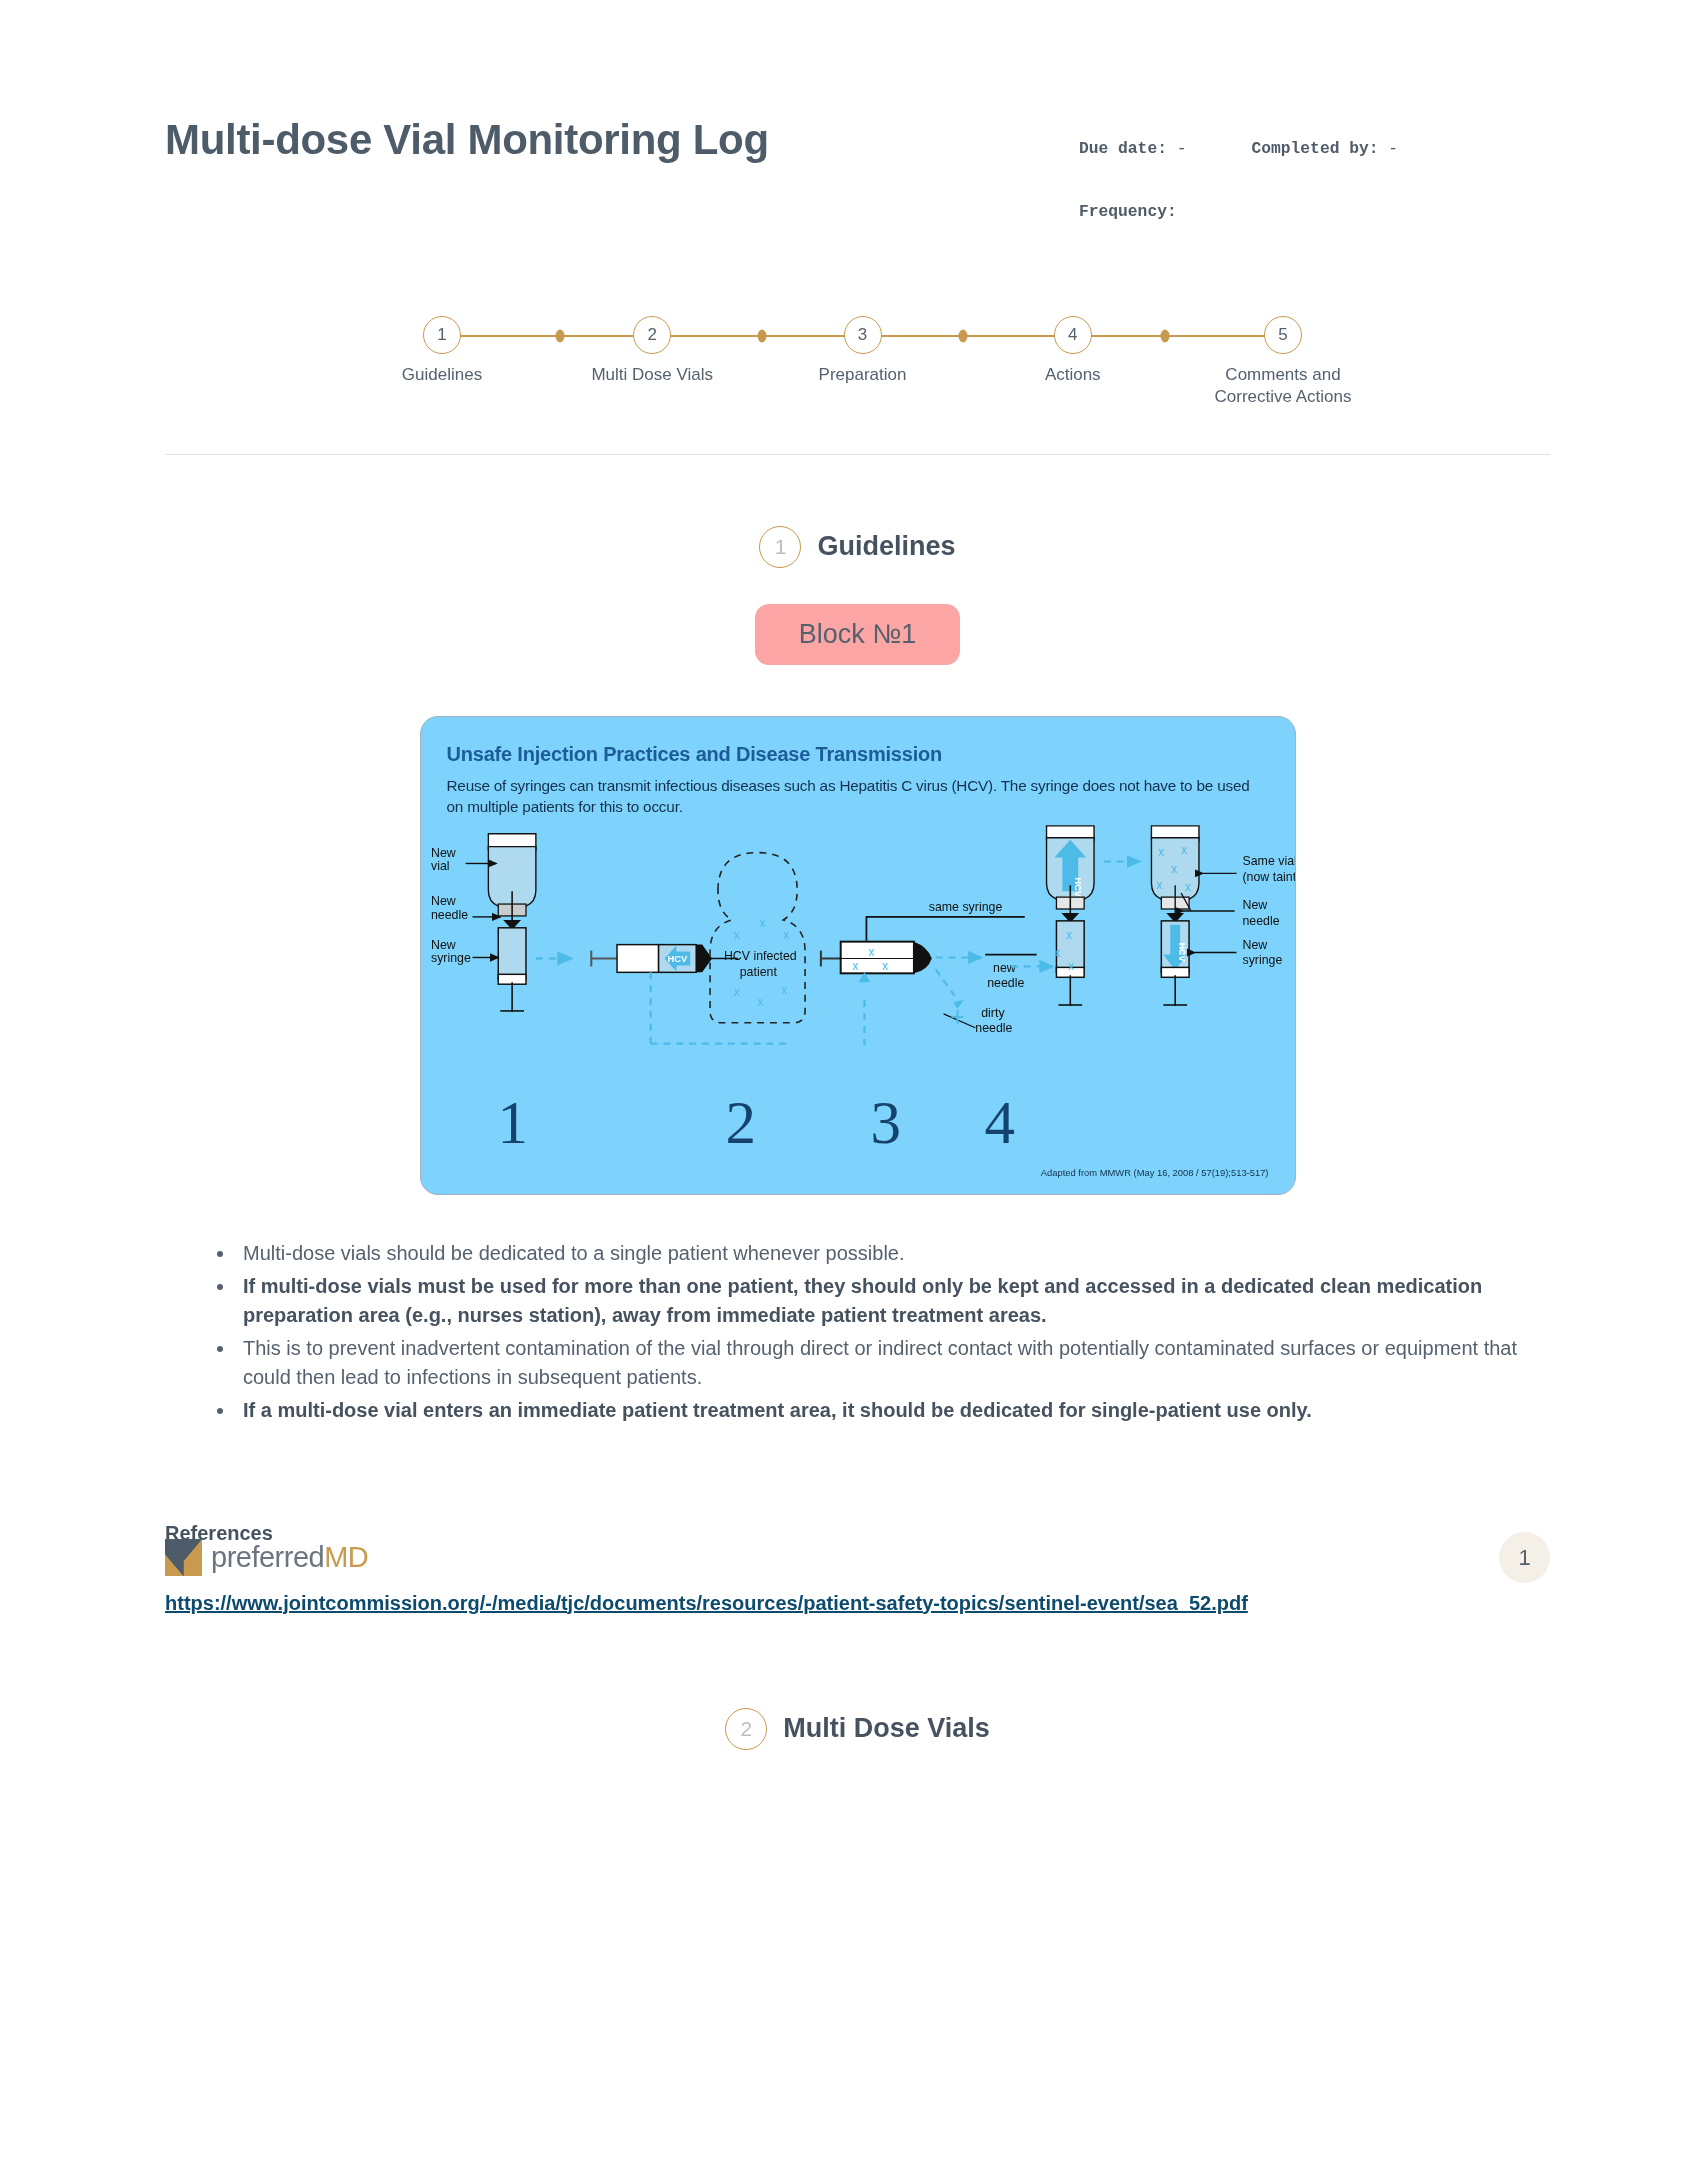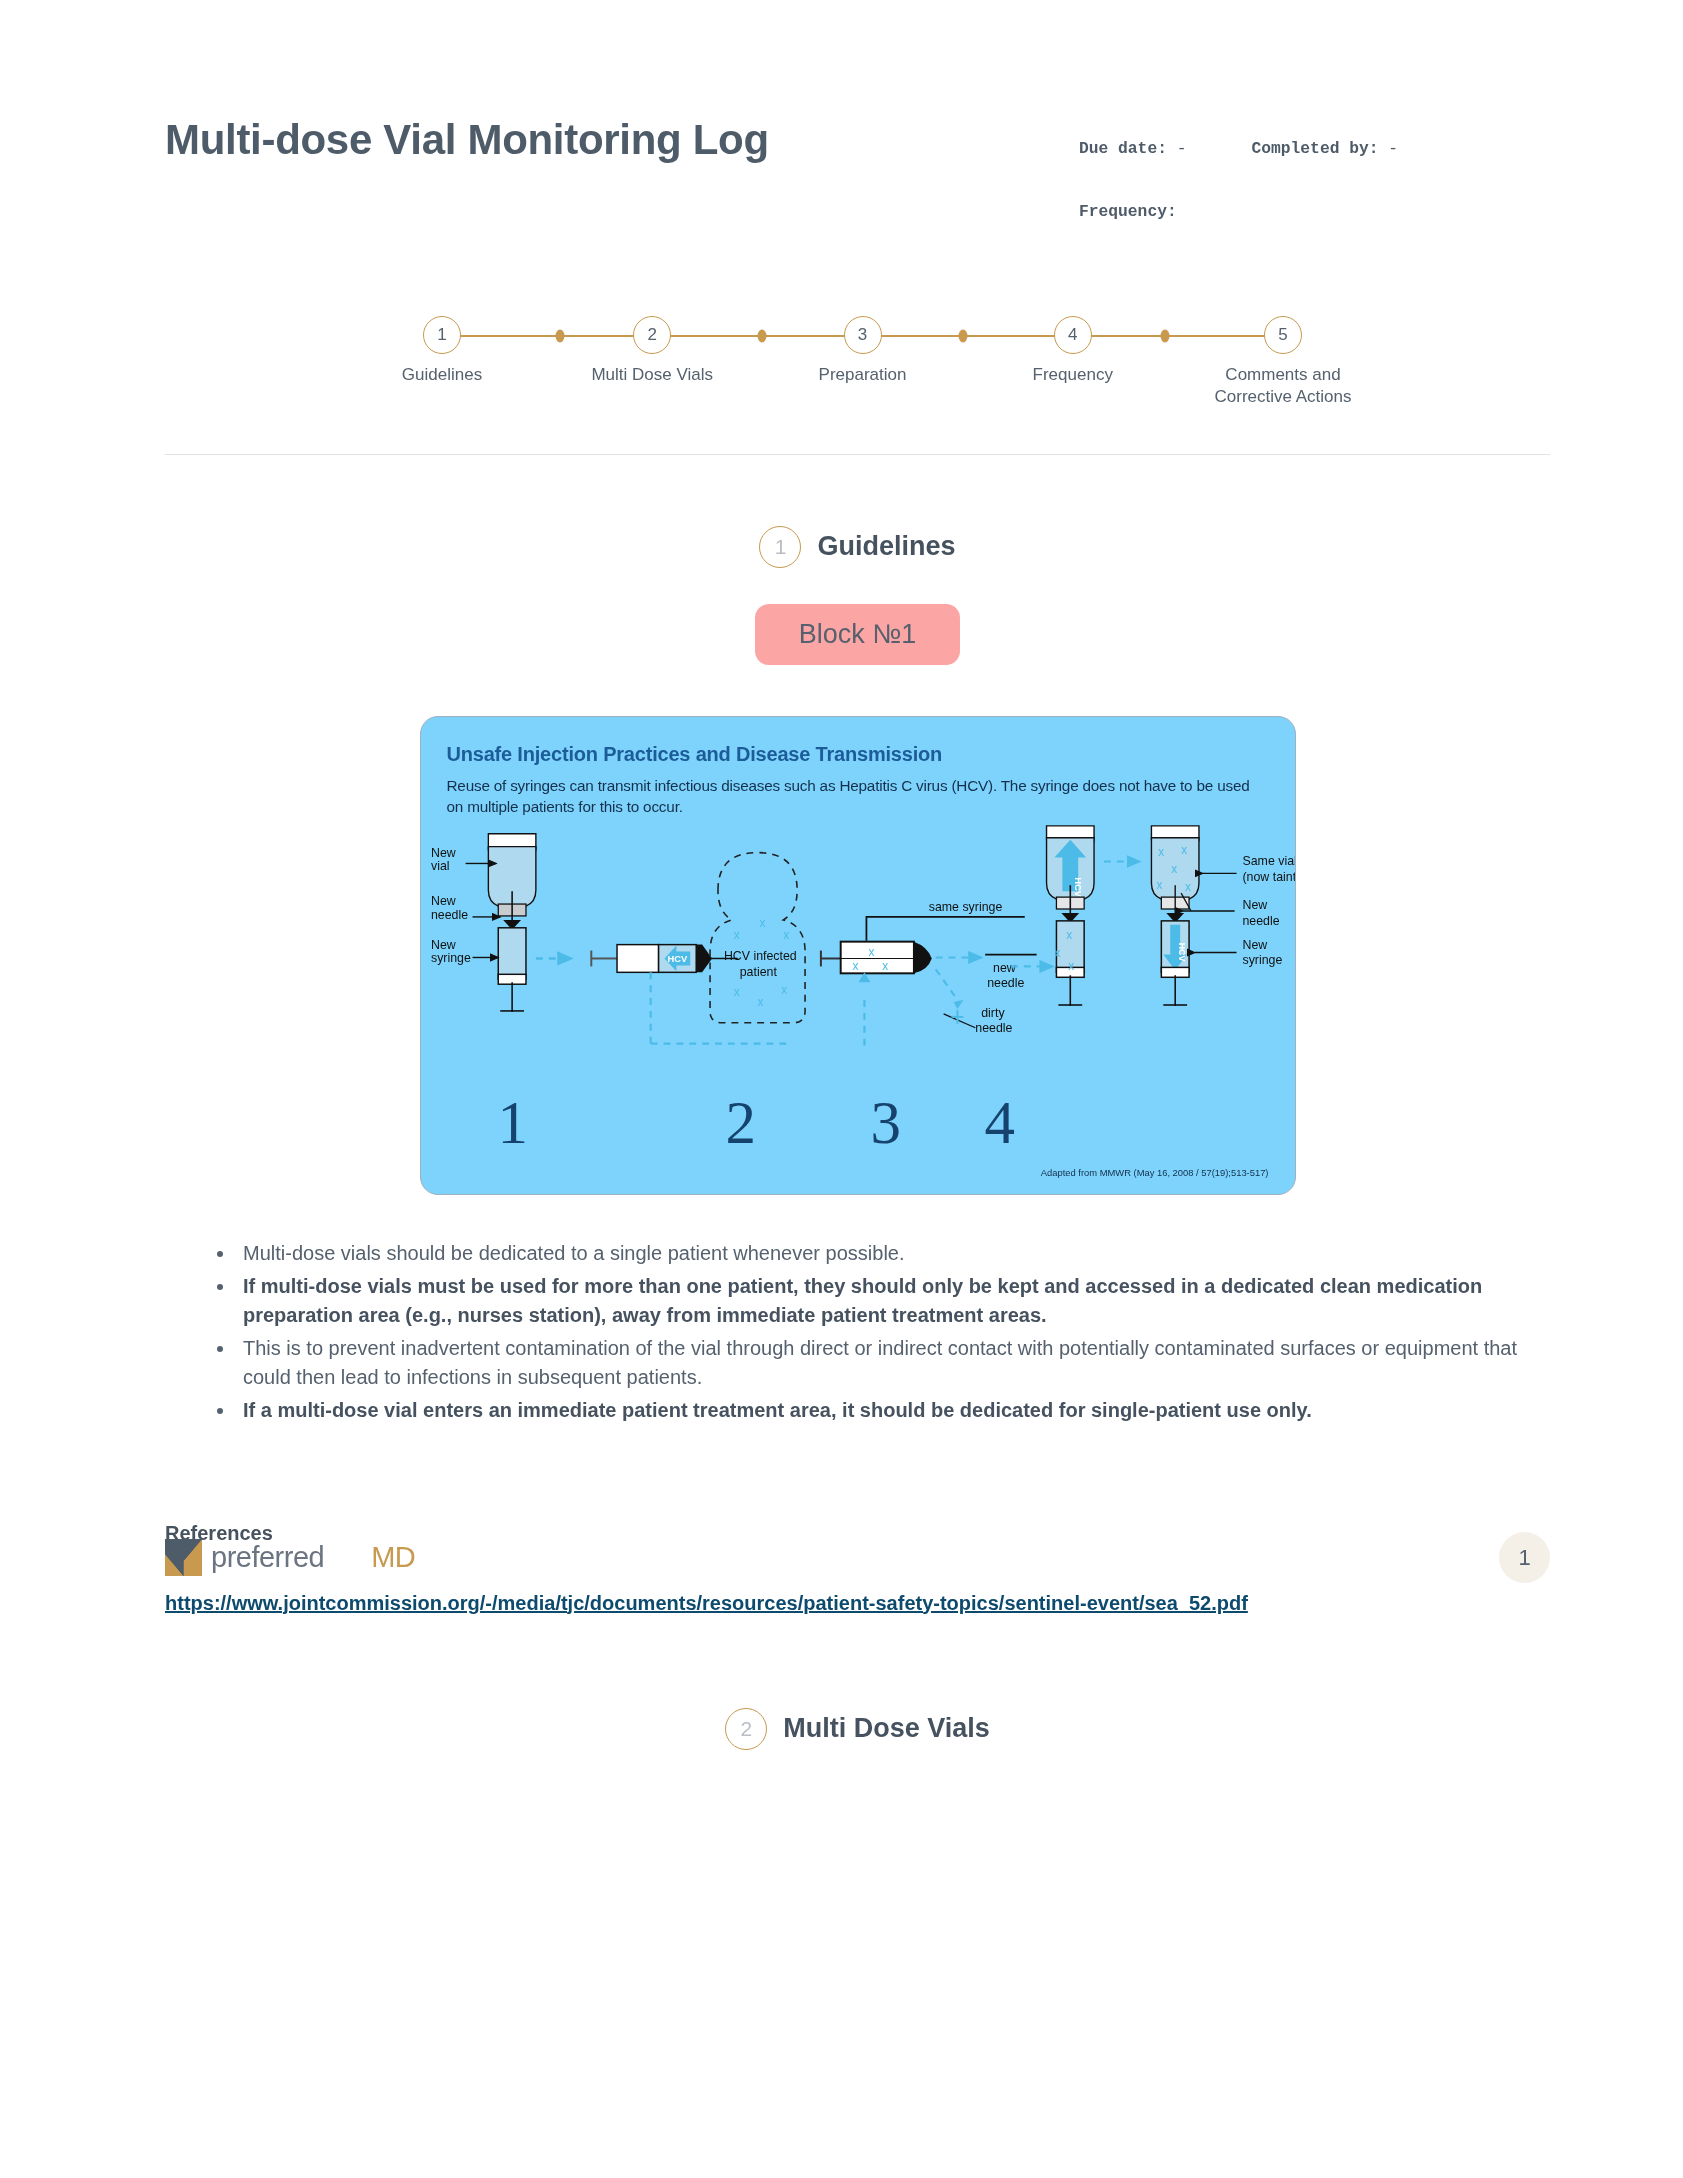--- a/index.html
+++ b/index.html
@@ -289,21 +289,21 @@
   .logo-mark {
     width: 37px;
     height: 37px;
     position: relative;
   }
   .logo-text {
     font-size: 29px;
     color: #6b7480;
     letter-spacing: -0.5px;
   }
-  .logo-text .md { color: #c79a4f; padding-left: 47px; }
+  .logo-text .md { color: #c79a4f; }
   .page-badge {
     width: 51px;
     height: 51px;
     border-radius: 50%;
     background: #f4efe7;
     display: flex;
     align-items: center;
     justify-content: center;
     font-size: 22px;
     color: #55616e;
@@ -354,21 +354,21 @@
         </div>
         <div class="step">
           <div class="step-circle">3</div>
           <div class="step-label">Preparation</div>
         </div>
         <div class="connector" style="left: 50%; width: 20%;">
           <div class="mid-dot"></div>
         </div>
         <div class="step">
           <div class="step-circle">4</div>
-          <div class="step-label">Frequency</div>
+          <div class="step-label">Actions</div>
         </div>
         <div class="connector" style="left: 70%; width: 20%;">
           <div class="mid-dot"></div>
         </div>
         <div class="step">
           <div class="step-circle">5</div>
           <div class="step-label">Comments and
 Corrective Actions</div>
         </div>
       </div>

